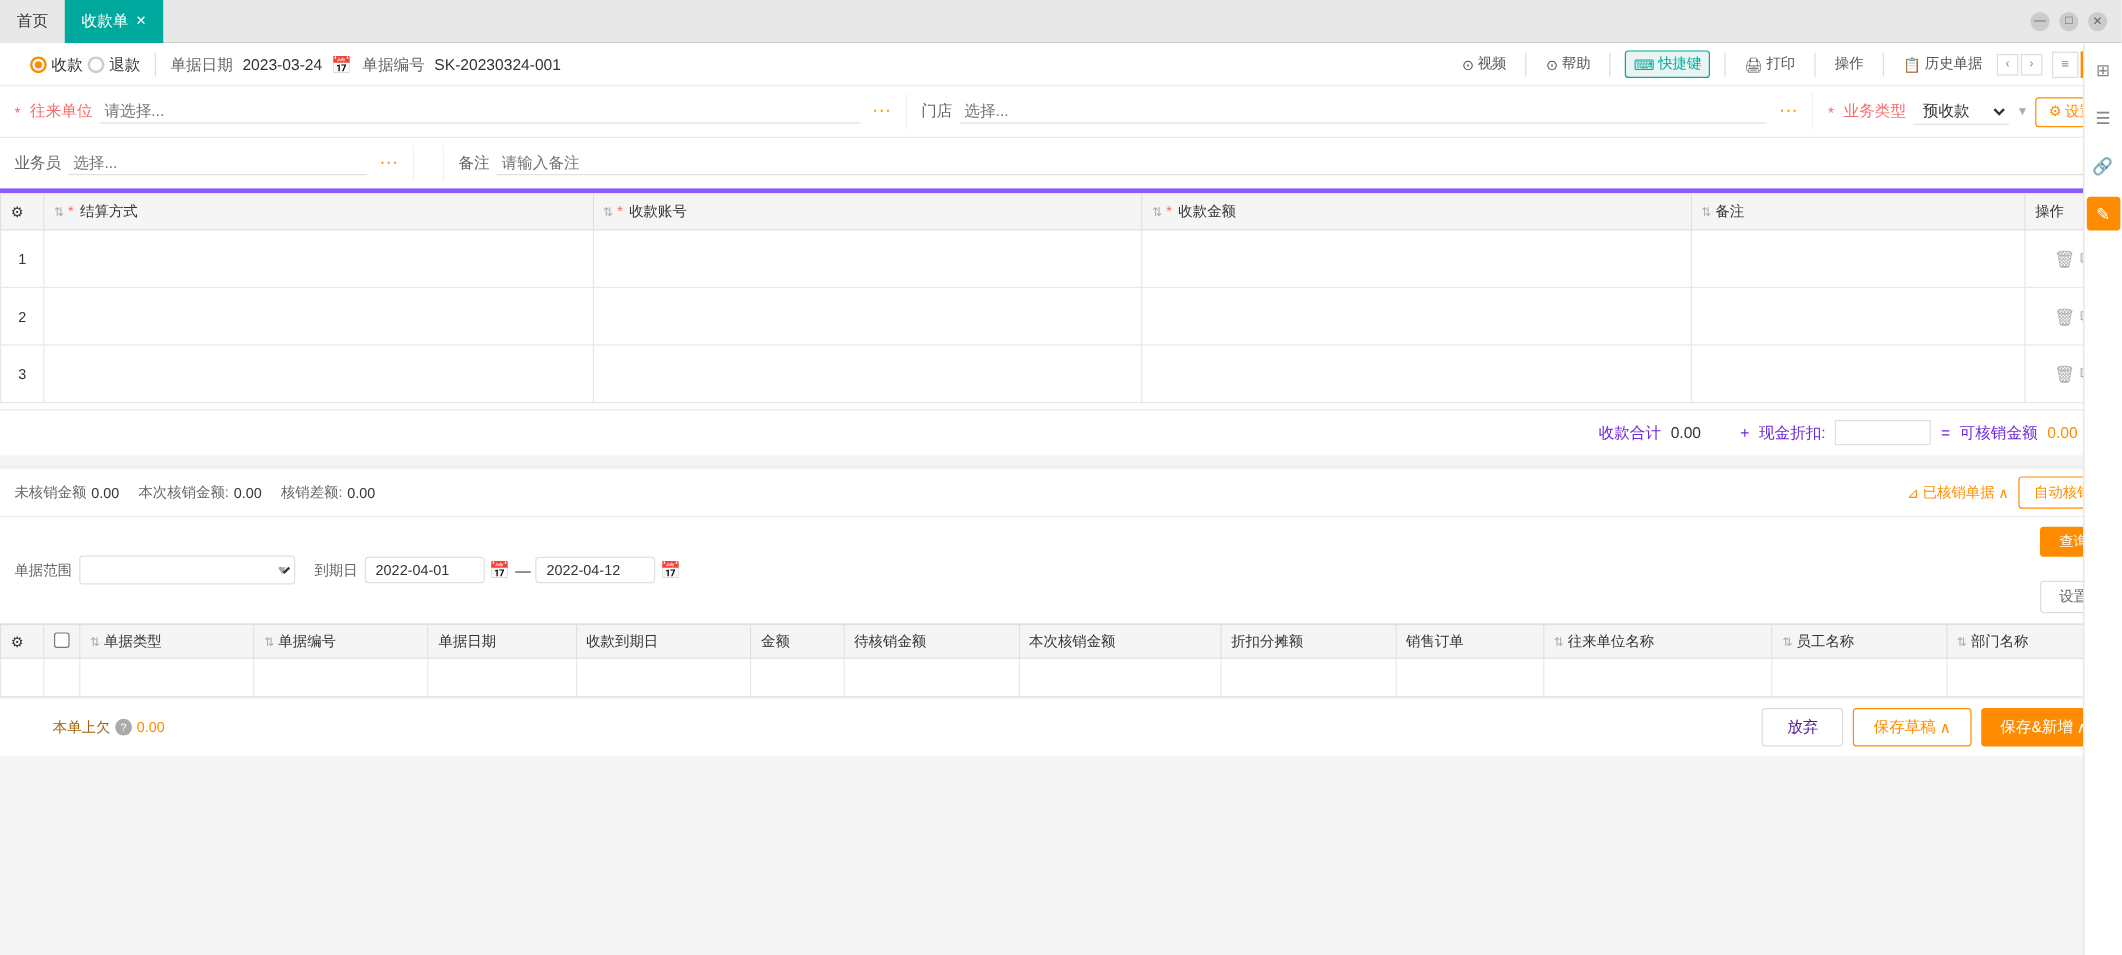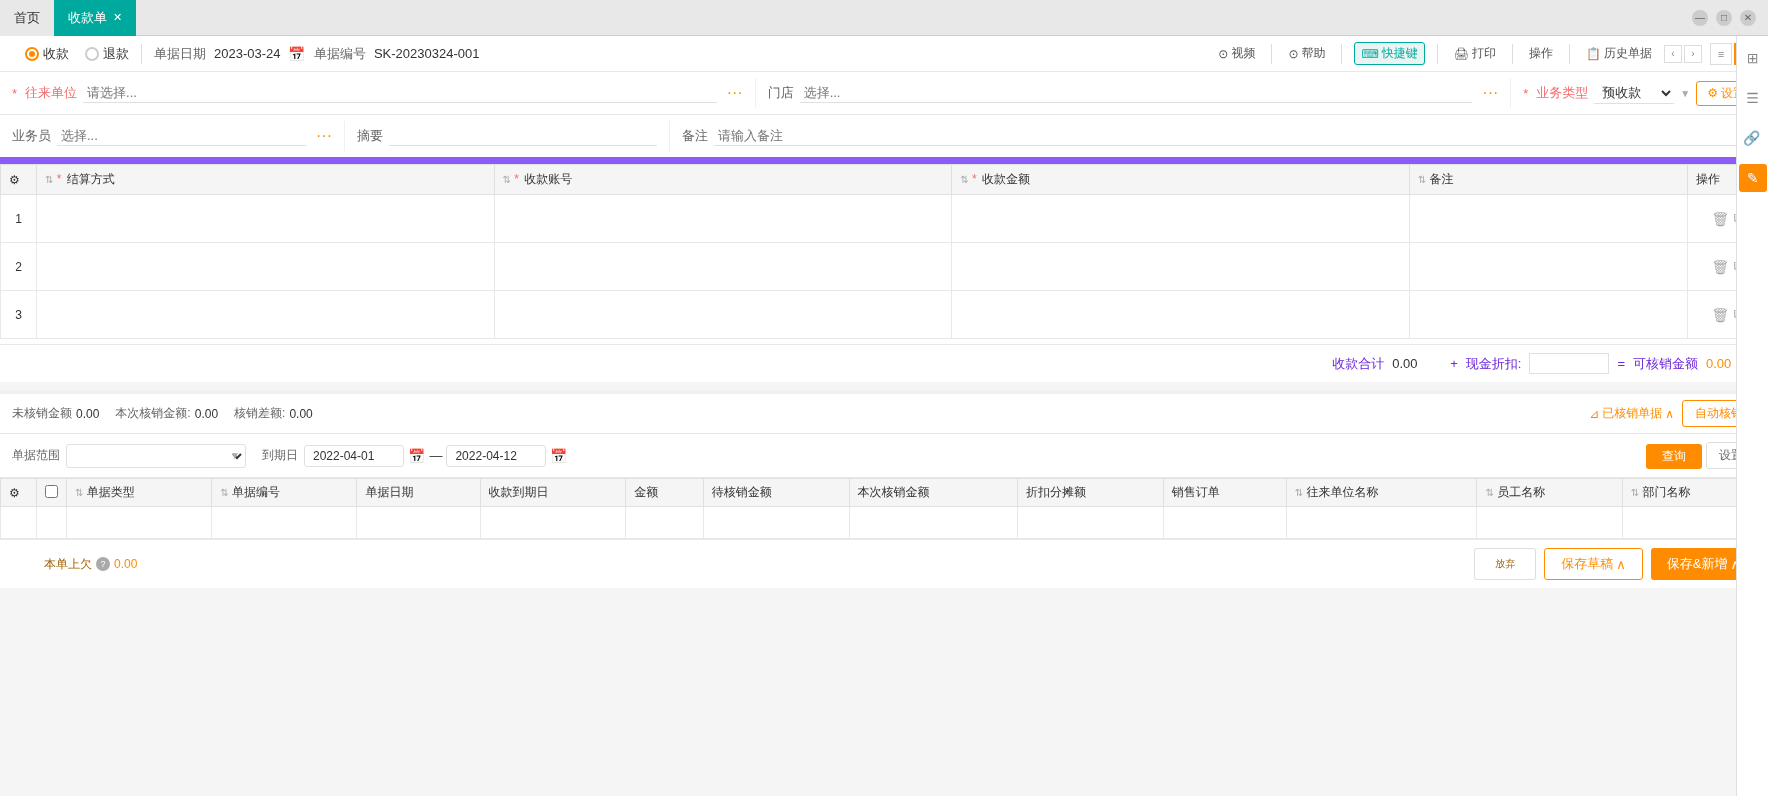--- a/index.html
+++ b/index.html
@@ -12,21 +12,21 @@
     .tab-close { margin-left: 6px; font-size: 11px; color: #fff; cursor: pointer; }
     .tab-home { background: #e8e8e8; color: #333; }
     .window-controls { margin-left: auto; display: flex; align-items: center; gap: 8px; padding-right: 12px; }
     .win-btn { width: 16px; height: 16px; border-radius: 50%; display: flex; align-items: center; justify-content: center; cursor: pointer; font-size: 10px; color: #666; background: #ccc; }
 
     
     .main-wrap { display: flex; flex-direction: column; height: calc(796px - 36px); background: #f5f5f5; }
 
     
     .toolbar-row { display: flex; align-items: center; padding: 6px 12px; background: #fff; border-bottom: 1px solid #e8e8e8; gap: 8px; }
-    .radio-group { display: flex; align-items: center; gap: 16px; padding-left: 13px; }
+    .radio-group { display: flex; align-items: center; gap: 4px; padding-left: 13px; }
     .radio-label { display: flex; align-items: center; gap: 4px; cursor: pointer; }
     .radio-dot { width: 14px; height: 14px; border-radius: 50%; border: 2px solid #ccc; display: flex; align-items: center; justify-content: center; }
     .radio-dot.active { border-color: #ff8c00; }
     .radio-dot.active::after { content: ''; width: 6px; height: 6px; background: #ff8c00; border-radius: 50%; }
     .separator { width: 1px; height: 20px; background: #ddd; margin: 0 4px; }
     .doc-info { display: flex; align-items: center; gap: 8px; }
     .doc-label { color: #666; }
     .doc-value { color: #333; font-weight: 500; }
     .calendar-icon { color: #ff8c00; cursor: pointer; font-size: 14px; }
     .toolbar-right { margin-left: auto; display: flex; align-items: center; gap: 8px; }
@@ -43,21 +43,21 @@
     .field-group { display: flex; align-items: center; flex: 1; gap: 6px; }
     .field-label { color: #f56c6c; white-space: nowrap; }
     .field-label.normal { color: #666; }
     .field-input { flex: 1; border: none; border-bottom: 1px solid #e0e0e0; outline: none; padding: 2px 4px; color: #999; font-size: 13px; min-width: 80px; }
     .field-more { color: #ff8c00; cursor: pointer; font-size: 16px; margin-left: 4px; }
     .field-divider { width: 1px; height: 30px; background: #f0f0f0; margin: 0 12px; }
     .business-type { display: flex; align-items: center; gap: 6px; }
     .type-select { border: none; border-bottom: 1px solid #e0e0e0; padding: 2px 4px; color: #333; font-size: 13px; background: transparent; outline: none; min-width: 80px; }
     .settings-btn { background: #fff; border: 1px solid #ff8c00; color: #ff8c00; padding: 3px 10px; border-radius: 3px; cursor: pointer; font-size: 12px; display: flex; align-items: center; gap: 3px; }
 
-    .fields-row2 { display: flex; align-items: center; padding: 6px 12px; background: #fff; border-bottom: 7px solid #8b5cf6; gap: 0; }
+    .fields-row2 { display: flex; align-items: center; padding: 6px 12px; background: #fff; border-bottom: 4px solid #8b5cf6; gap: 0; }
 
     
     .table-section { background: #fff; flex: 1; min-height: 0; }
     .data-table { width: 100%; border-collapse: collapse; }
     .data-table th { background: #f5f5f5; border: 1px solid #e0e0e0; padding: 6px 8px; text-align: left; font-weight: normal; color: #333; font-size: 12px; white-space: nowrap; }
     .data-table td { border: 1px solid #e8e8e8; padding: 4px 8px; color: #333; font-size: 12px; height: 48px; }
     .th-gear { width: 36px; text-align: center; }
     .th-ops { width: 80px; text-align: center; }
     .col-idx { width: 30px; text-align: center; color: #999; }
     .sort-icon { color: #aaa; font-size: 10px; }
@@ -91,35 +91,35 @@
     .filter-group { display: flex; align-items: center; gap: 6px; }
     .filter-label { color: #666; font-size: 12px; }
     .filter-select { border: 1px solid #e0e0e0; padding: 3px 8px; border-radius: 3px; font-size: 12px; outline: none; min-width: 120px; color: #333; background: #fff; }
     .filter-select-wrap { position: relative; display: flex; align-items: center; }
     .filter-chevron { position: absolute; right: 6px; color: #aaa; font-size: 10px; pointer-events: none; }
     .date-range { display: flex; align-items: center; gap: 4px; }
     .date-input { border: 1px solid #e0e0e0; padding: 3px 8px; border-radius: 3px; font-size: 12px; outline: none; color: #333; background: #fff; width: 100px; }
     .date-cal { color: #ff8c00; cursor: pointer; font-size: 14px; }
     .query-btn { background: #ff8c00; color: #fff; border: none; padding: 4px 16px; border-radius: 3px; cursor: pointer; font-size: 12px; }
     .set-btn { background: #fff; border: 1px solid #ddd; color: #666; padding: 4px 12px; border-radius: 3px; cursor: pointer; font-size: 12px; }
-    .filter-right { margin-left: auto; display: flex; flex-direction: row; gap: 4px; align-items: flex-end; }
+    .filter-right { margin-left: auto; display: flex; flex-direction: column; gap: 20px; }
 
     
     .bottom-table { width: 100%; border-collapse: collapse; }
     .bottom-table th { background: #f5f5f5; border: 1px solid #e0e0e0; padding: 5px 8px; text-align: left; font-weight: normal; color: #333; font-size: 12px; white-space: nowrap; }
     .bottom-table td { border: 1px solid #e8e8e8; padding: 4px 8px; color: #333; font-size: 12px; height: 32px; }
 
     
     .footer { display: flex; align-items: center; padding: 8px 12px; background: #fff; border-top: 1px solid #e8e8e8; }
     .footer-info { display: flex; align-items: center; gap: 4px; font-size: 12px; }
     .footer-label { color: #a16207; margin-left: 32px; }
     .footer-value { color: #ff8c00; }
     .info-circle { width: 14px; height: 14px; border-radius: 50%; background: #aaa; color: #fff; display: flex; align-items: center; justify-content: center; font-size: 9px; cursor: pointer; }
     .footer-actions { margin-left: auto; display: flex; gap: 8px; }
-    .btn-abandon { background: #fff; border: 1px solid #ddd; color: #a16207; padding: 6px 20px; border-radius: 3px; cursor: pointer; font-size: 10px; }
+    .btn-abandon { background: #fff; border: 1px solid #ddd; color: #4c1d95; padding: 6px 20px; border-radius: 3px; cursor: pointer; font-size: 13px; }
     .btn-save-draft { background: #fff; border: 1px solid #ff8c00; color: #ff8c00; padding: 6px 16px; border-radius: 3px; cursor: pointer; font-size: 13px; display: flex; align-items: center; gap: 3px; }
     .btn-save-new { background: #ff8c00; border: none; color: #fff; padding: 6px 16px; border-radius: 3px; cursor: pointer; font-size: 13px; display: flex; align-items: center; gap: 3px; }
 
     
     .right-sidebar { position: fixed; right: 0; top: 36px; width: 32px; display: flex; flex-direction: column; align-items: center; background: #fff; border-left: 1px solid #e0e0e0; padding: 8px 0; gap: 12px; height: calc(796px - 36px); }
     .sidebar-icon { width: 28px; height: 28px; display: flex; align-items: center; justify-content: center; cursor: pointer; color: #888; font-size: 14px; border-radius: 3px; }
     .sidebar-icon.active { background: #ff8c00; color: #fff; }
 
     .required-star { color: #f56c6c; margin-right: 2px; }
   </style>
@@ -232,24 +232,20 @@
     </div>
   </div>
 
   <div class="fields-row2">
     <div class="field-group" style="max-width:320px;">
       <span class="field-label normal">业务员</span>
       <input class="field-input" type="text" placeholder="选择..." style="">
       <span class="field-more">···</span>
     </div>
     <div class="field-divider"></div>
-    <div class="field-group" style="max-width:300px;">
-      <span class="field-label normal">摘要</span>
-      <input class="field-input" type="text" style="">
-    </div>
     <div class="field-divider"></div>
     <div class="field-group">
       <span class="field-label normal">备注</span>
       <input class="field-input" type="text" placeholder="请输入备注" style="">
     </div>
   </div>
 
   <div class="table-section" style="max-height:180px; overflow-y:auto;">
     <table class="data-table">
       <thead>

